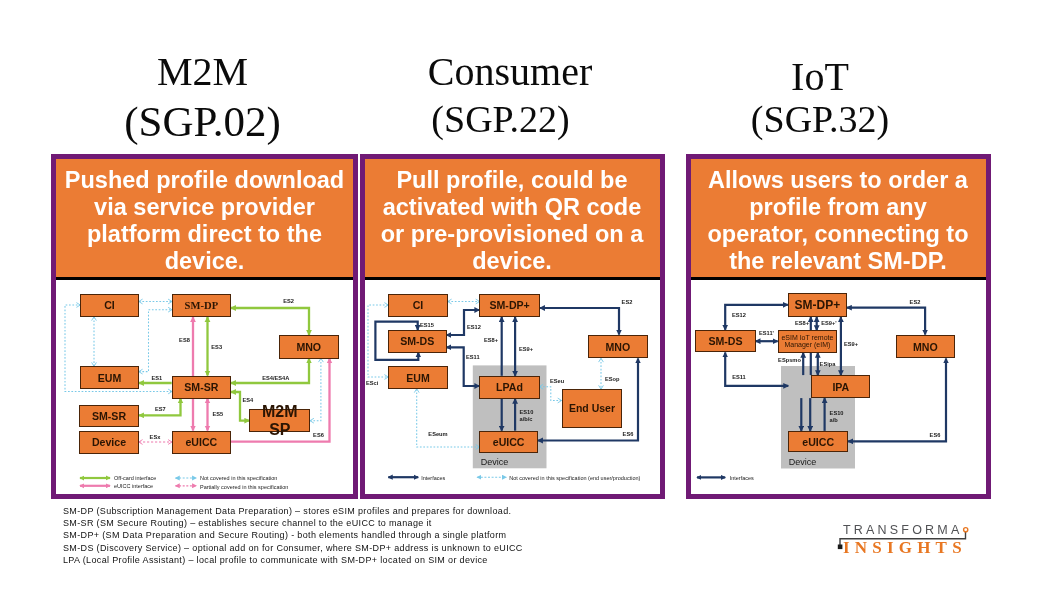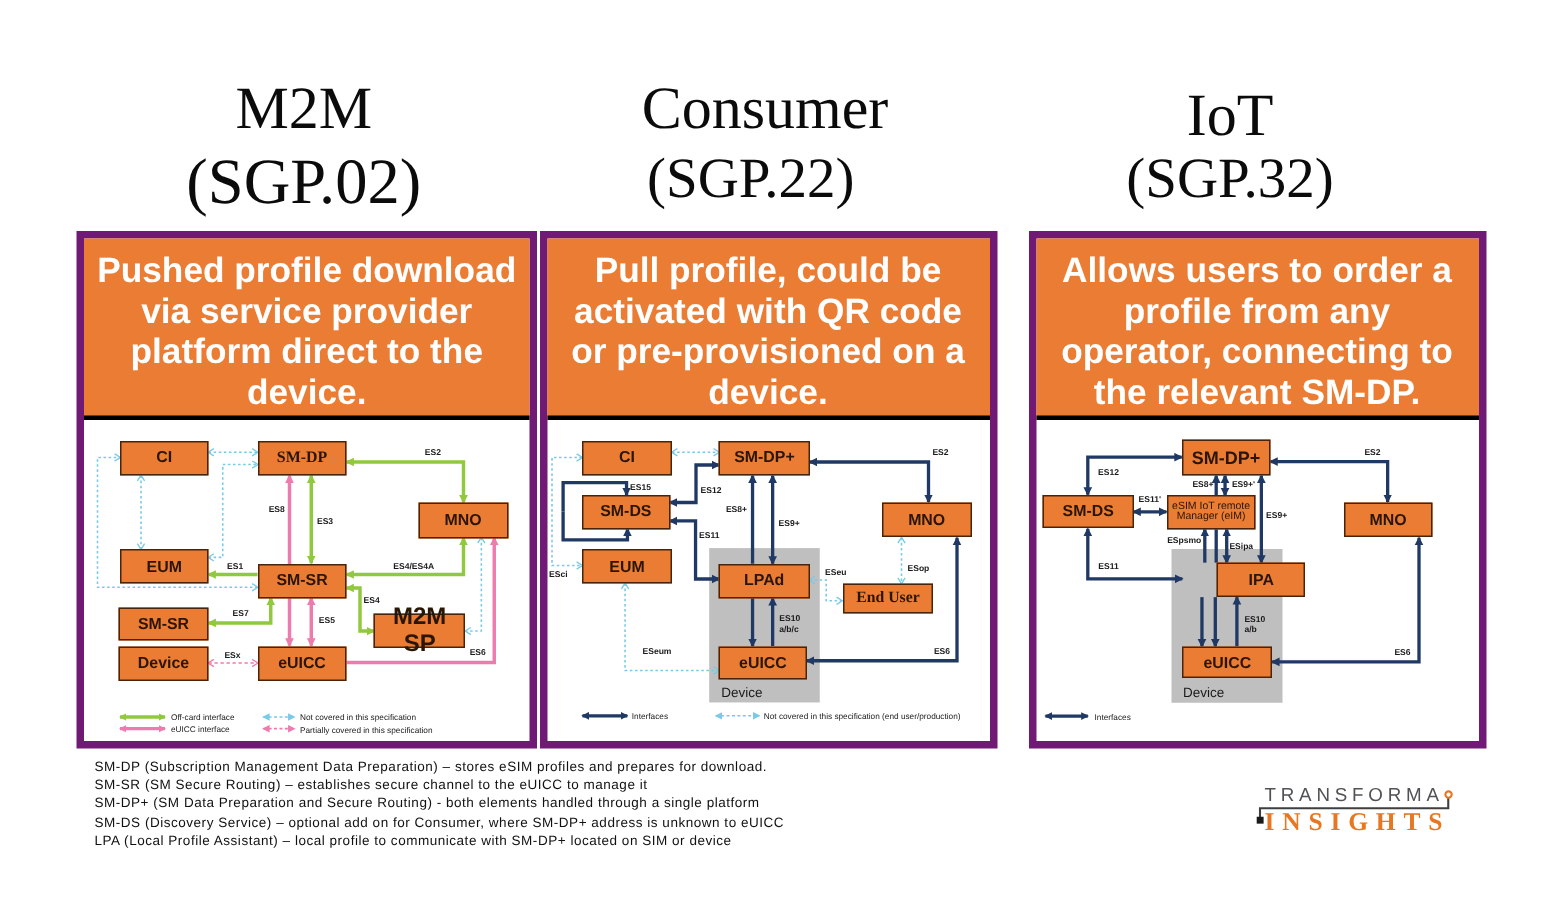--- a/index.html
+++ b/index.html
@@ -203,21 +203,21 @@
   </div>
 <div class="bx" style="left:388px;top:366px;width:60px;height:23px;font-size:10.6px;">
     <span style="text-align:center">EUM</span>
   </div>
 <div class="bx" style="left:479.3px;top:375.8px;width:60.3px;height:23px;font-size:10.6px;">
     <span style="text-align:center">LPAd</span>
   </div>
 <div class="bx" style="left:479.3px;top:430.7px;width:58.7px;height:22.8px;font-size:10.6px;">
     <span style="text-align:center">eUICC</span>
   </div>
-<div class="bx" style="left:562.3px;top:388.9px;width:59.3px;height:20px;font-size:10.5px;font-family:Liberation Serif, serif;">
+<div class="bx" style="left:562.3px;top:388.9px;width:59.3px;height:39px;font-size:10.5px;">
     <span style="text-align:center">End User</span>
   </div>
 <div class="bx" style="left:787.8px;top:293px;width:59.1px;height:24px;font-size:12px;">
     <span style="text-align:center">SM-DP+</span>
   </div>
 <div class="bx" style="left:695.4px;top:329.8px;width:60.2px;height:22.7px;font-size:10.6px;">
     <span style="text-align:center">SM-DS</span>
   </div>
 <div class="bx" style="left:777.6px;top:330.3px;width:59.6px;height:22.4px;font-size:7px;line-height:7.5px;font-weight:normal;">
     <span style="text-align:center">eSIM IoT remote<br>Manager (eIM)</span>

